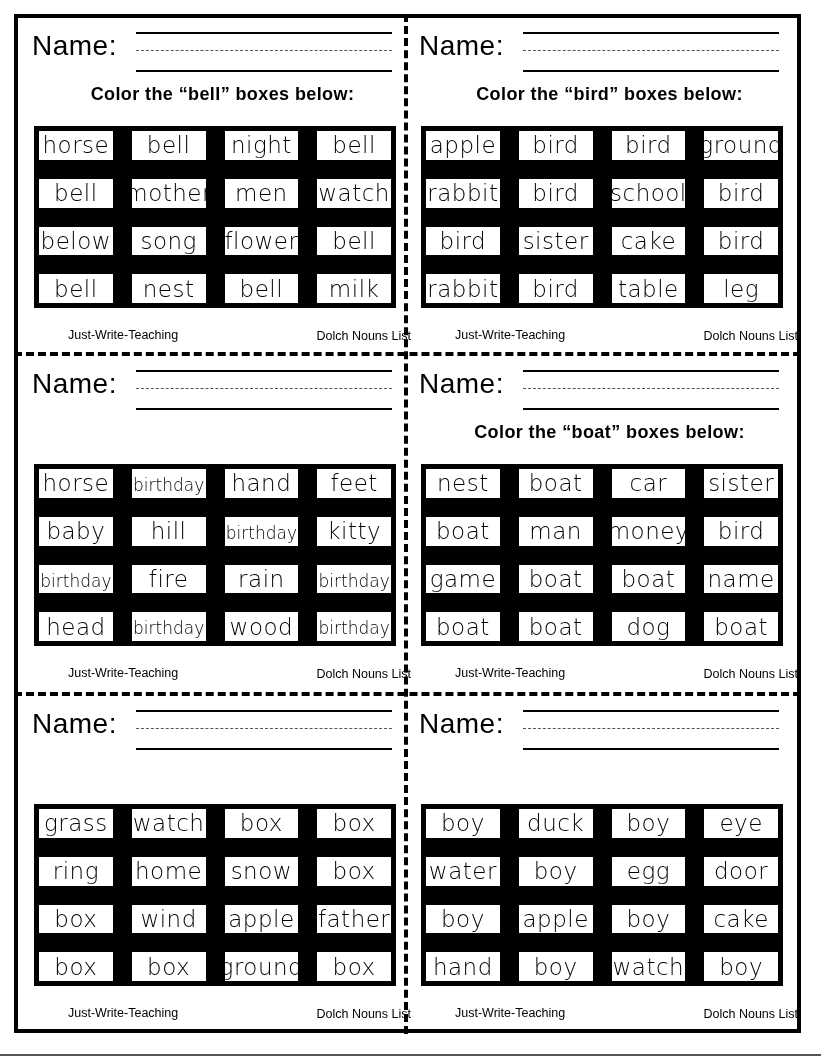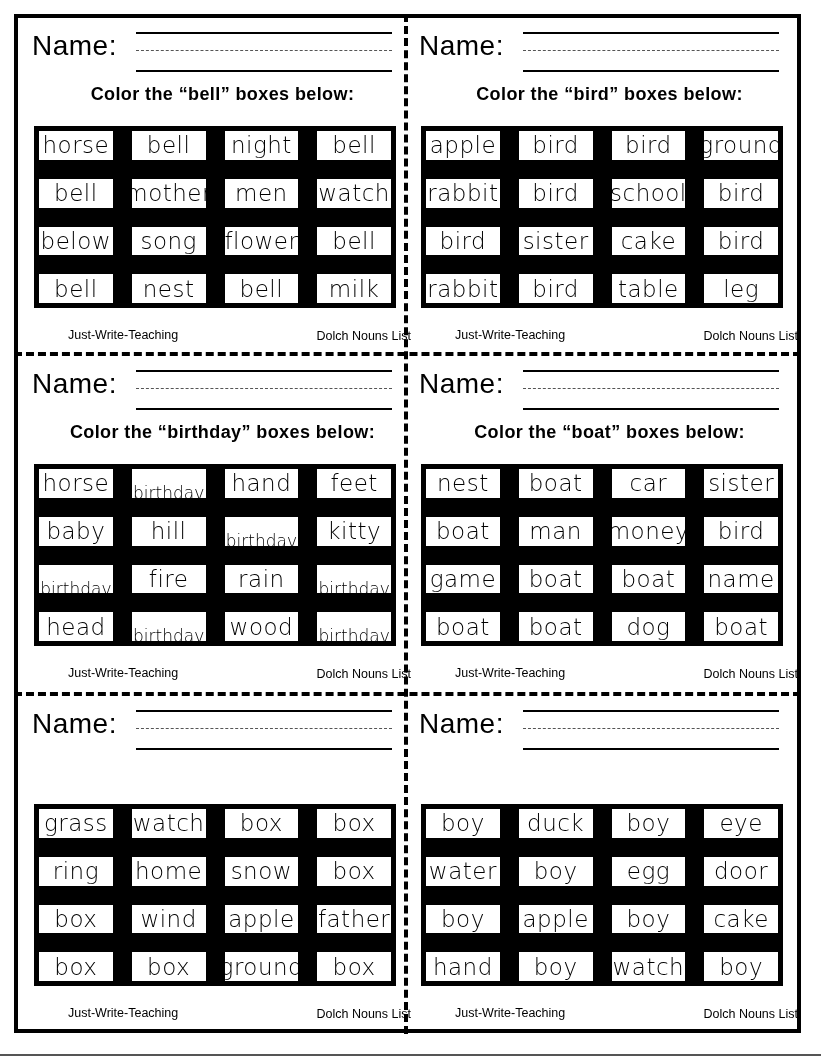--- a/index.html
+++ b/index.html
@@ -10,21 +10,21 @@
   .cell{position:absolute;width:385px;height:338px;}
   .name-row{position:absolute;left:0;top:14px;width:385px;height:50px;}
   .name-label{position:absolute;left:2px;top:0;font-size:28px;font-family:"Liberation Sans",sans-serif;letter-spacing:0.5px;}
   .nlines{position:absolute;left:106px;top:2px;width:256px;height:40px;}
   .nl-top{position:absolute;left:0;top:0;width:100%;border-top:2px solid #000;}
   .nl-mid{position:absolute;left:0;top:18px;width:100%;border-top:1px dashed #555;}
   .nl-bot{position:absolute;left:0;top:38px;width:100%;border-top:2px solid #000;}
   .instr{position:absolute;left:0;top:68px;width:385px;text-align:center;font-size:18px;font-weight:bold;font-family:"Liberation Sans",sans-serif;letter-spacing:0.4px;}
   .grid{position:absolute;left:4px;top:110px;width:362px;height:182px;background:#000;display:grid;grid-template-columns:repeat(4,1fr);grid-template-rows:repeat(4,1fr);gap:19px;padding:5px;box-sizing:border-box;}
   .word{background:#fff;display:flex;align-items:center;justify-content:center;font-size:23px;font-family:"DejaVu Sans",sans-serif;font-weight:300;letter-spacing:0.5px;white-space:nowrap;overflow:hidden;}
-  .word.small{font-size:17px;letter-spacing:0;align-items:flex-start;padding-top:14px;}
+  .word.small{font-size:17px;letter-spacing:0;align-items:flex-start;padding-top:6px;}
   .foot-l{position:absolute;left:2px;top:312px;font-size:12.5px;font-family:"Liberation Sans",sans-serif;margin-left:36px;}
   .foot-r{position:absolute;right:4px;top:313px;font-size:12.5px;font-family:"Liberation Sans",sans-serif;text-align:right;}
   .bottom-line{position:absolute;left:0;top:1054px;width:821px;border-top:2px solid #555;}
 </style>
 </head>
 <body>
 
 <div class="page"></div>
 <div class="vdash"></div>
 <div class="hdash" style="top:352px"></div>
@@ -95,21 +95,20 @@
     </div>
     <div class="cell" style="left: 30px; top: 354px;">
       <div class="name-row">
         <span class="name-label">Name:</span>
         <div class="nlines">
           <div class="nl-top"></div>
           <div class="nl-mid"></div>
           <div class="nl-bot"></div>
         </div>
       </div>
-      <div class="instr">Color the “birthday” boxes below:</div>
       <div class="grid">
         <div class="word">horse</div>
         <div class="word small">birthday</div>
         <div class="word">hand</div>
         <div class="word">feet</div>
         <div class="word">baby</div>
         <div class="word">hill</div>
         <div class="word small">birthday</div>
         <div class="word">kitty</div>
         <div class="word small">birthday</div>

